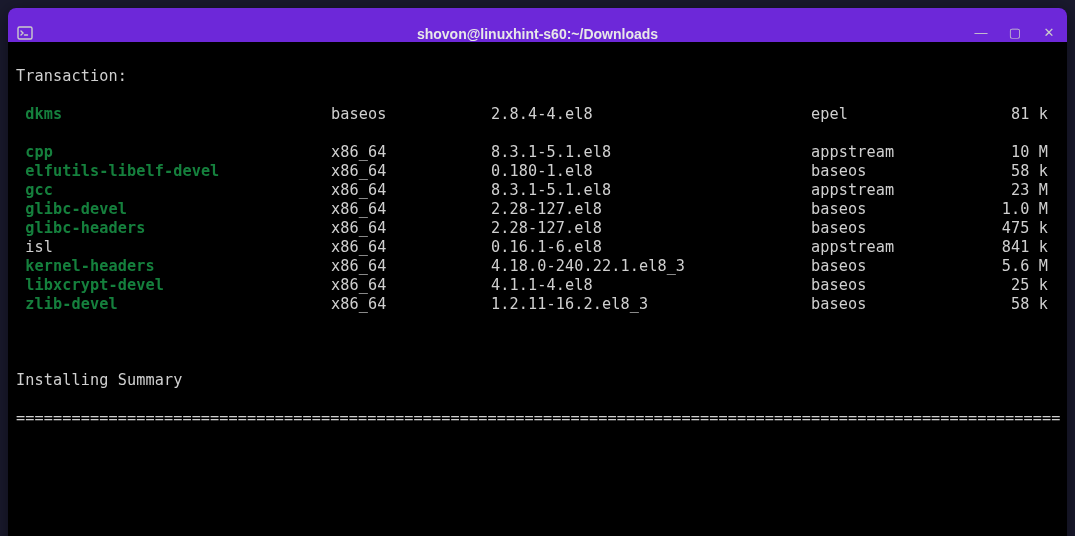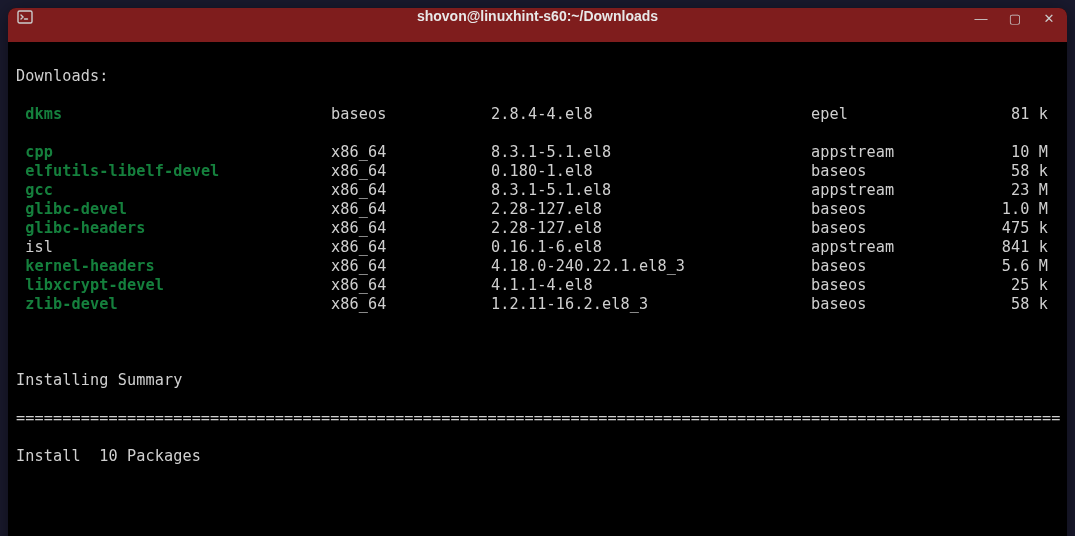--- a/index.html
+++ b/index.html
@@ -16,23 +16,23 @@
   }
   .window {
     width: 1059px;
     background: #000;
     border-radius: 8px;
     overflow: hidden;
     box-shadow: 0 4px 20px rgba(0,0,0,0.5);
   }
   .titlebar {
     height: 34px;
-    background: #7f1d1d;
+    background: #6d28d9;
     display: flex;
-    align-items: flex-start;
+    align-items: flex-end;
     padding: 0 8px;
     position: relative;
   }
   .titlebar-icon {
     width: 18px;
     height: 18px;
     display: flex;
     align-items: center;
     justify-content: center;
     color: #ccc;
@@ -90,27 +90,26 @@
     </span>
     <span class="titlebar-title">shovon@linuxhint-s60:~/Downloads</span>
     <div class="window-controls">
       <span class="win-btn">—</span>
       <span class="win-btn">▢</span>
       <span class="win-btn">✕</span>
     </div>
   </div>
 
   <div class="terminal">
-<span class="row">Downloads:</span>
+<span class="row">Transaction:</span>
 <div id="install-list"><span class="row"><span class="col-name"> <span class="pkg-hl">dkms</span></span><span class="col-arch">baseos</span><span class="col-ver">2.8.4-4.el8</span><span class="col-repo">epel</span><span class="col-size">81 k</span></span></div>
 <div id="deps-list"><span class="row"><span class="col-name"> <span class="pkg-hl">cpp</span></span><span class="col-arch">x86_64</span><span class="col-ver">8.3.1-5.1.el8</span><span class="col-repo">appstream</span><span class="col-size">10 M</span></span><span class="row"><span class="col-name"> <span class="pkg-hl">elfutils-libelf-devel</span></span><span class="col-arch">x86_64</span><span class="col-ver">0.180-1.el8</span><span class="col-repo">baseos</span><span class="col-size">58 k</span></span><span class="row"><span class="col-name"> <span class="pkg-hl">gcc</span></span><span class="col-arch">x86_64</span><span class="col-ver">8.3.1-5.1.el8</span><span class="col-repo">appstream</span><span class="col-size">23 M</span></span><span class="row"><span class="col-name"> <span class="pkg-hl">glibc-devel</span></span><span class="col-arch">x86_64</span><span class="col-ver">2.28-127.el8</span><span class="col-repo">baseos</span><span class="col-size">1.0 M</span></span><span class="row"><span class="col-name"> <span class="pkg-hl">glibc-headers</span></span><span class="col-arch">x86_64</span><span class="col-ver">2.28-127.el8</span><span class="col-repo">baseos</span><span class="col-size">475 k</span></span><span class="row"><span class="col-name"> isl</span><span class="col-arch">x86_64</span><span class="col-ver">0.16.1-6.el8</span><span class="col-repo">appstream</span><span class="col-size">841 k</span></span><span class="row"><span class="col-name"> <span class="pkg-hl">kernel-headers</span></span><span class="col-arch">x86_64</span><span class="col-ver">4.18.0-240.22.1.el8_3</span><span class="col-repo">baseos</span><span class="col-size">5.6 M</span></span><span class="row"><span class="col-name"> <span class="pkg-hl">libxcrypt-devel</span></span><span class="col-arch">x86_64</span><span class="col-ver">4.1.1-4.el8</span><span class="col-repo">baseos</span><span class="col-size">25 k</span></span><span class="row"><span class="col-name"> <span class="pkg-hl">zlib-devel</span></span><span class="col-arch">x86_64</span><span class="col-ver">1.2.11-16.2.el8_3</span><span class="col-repo">baseos</span><span class="col-size">58 k</span></span></div>
 <span class="row"> </span>
 <span class="row">Installing Summary</span>
 <span class="row" id="divider">=================================================================================================================</span>
-<span class="row">Install  10 Packages</span>
 <span class="row"> </span>
 
 
 
 
 
   </div>
 </div>
 
 </body></html>

